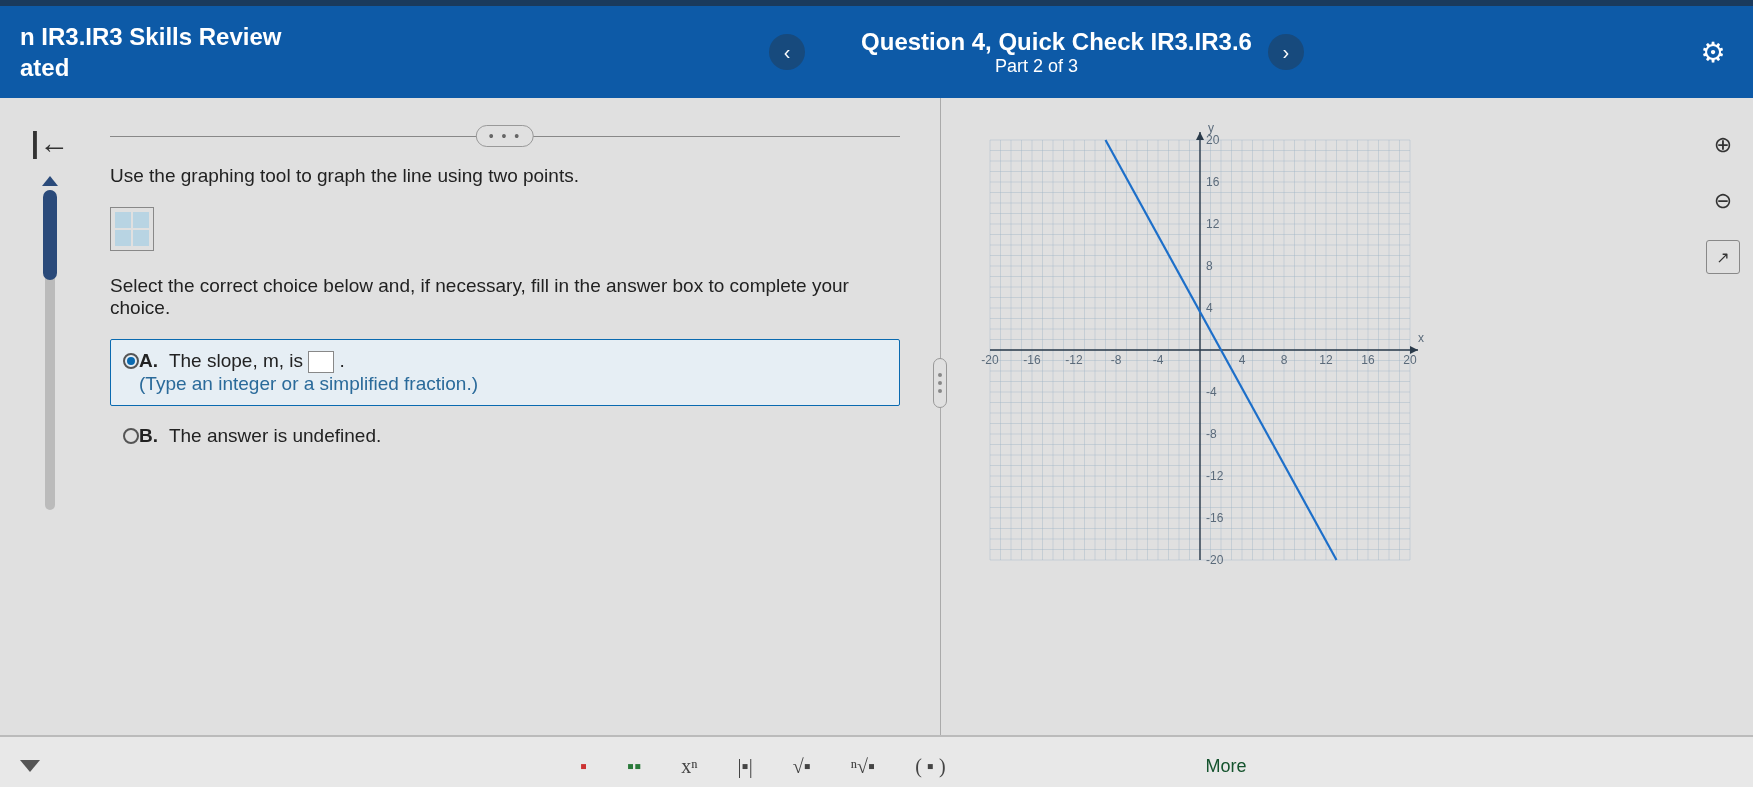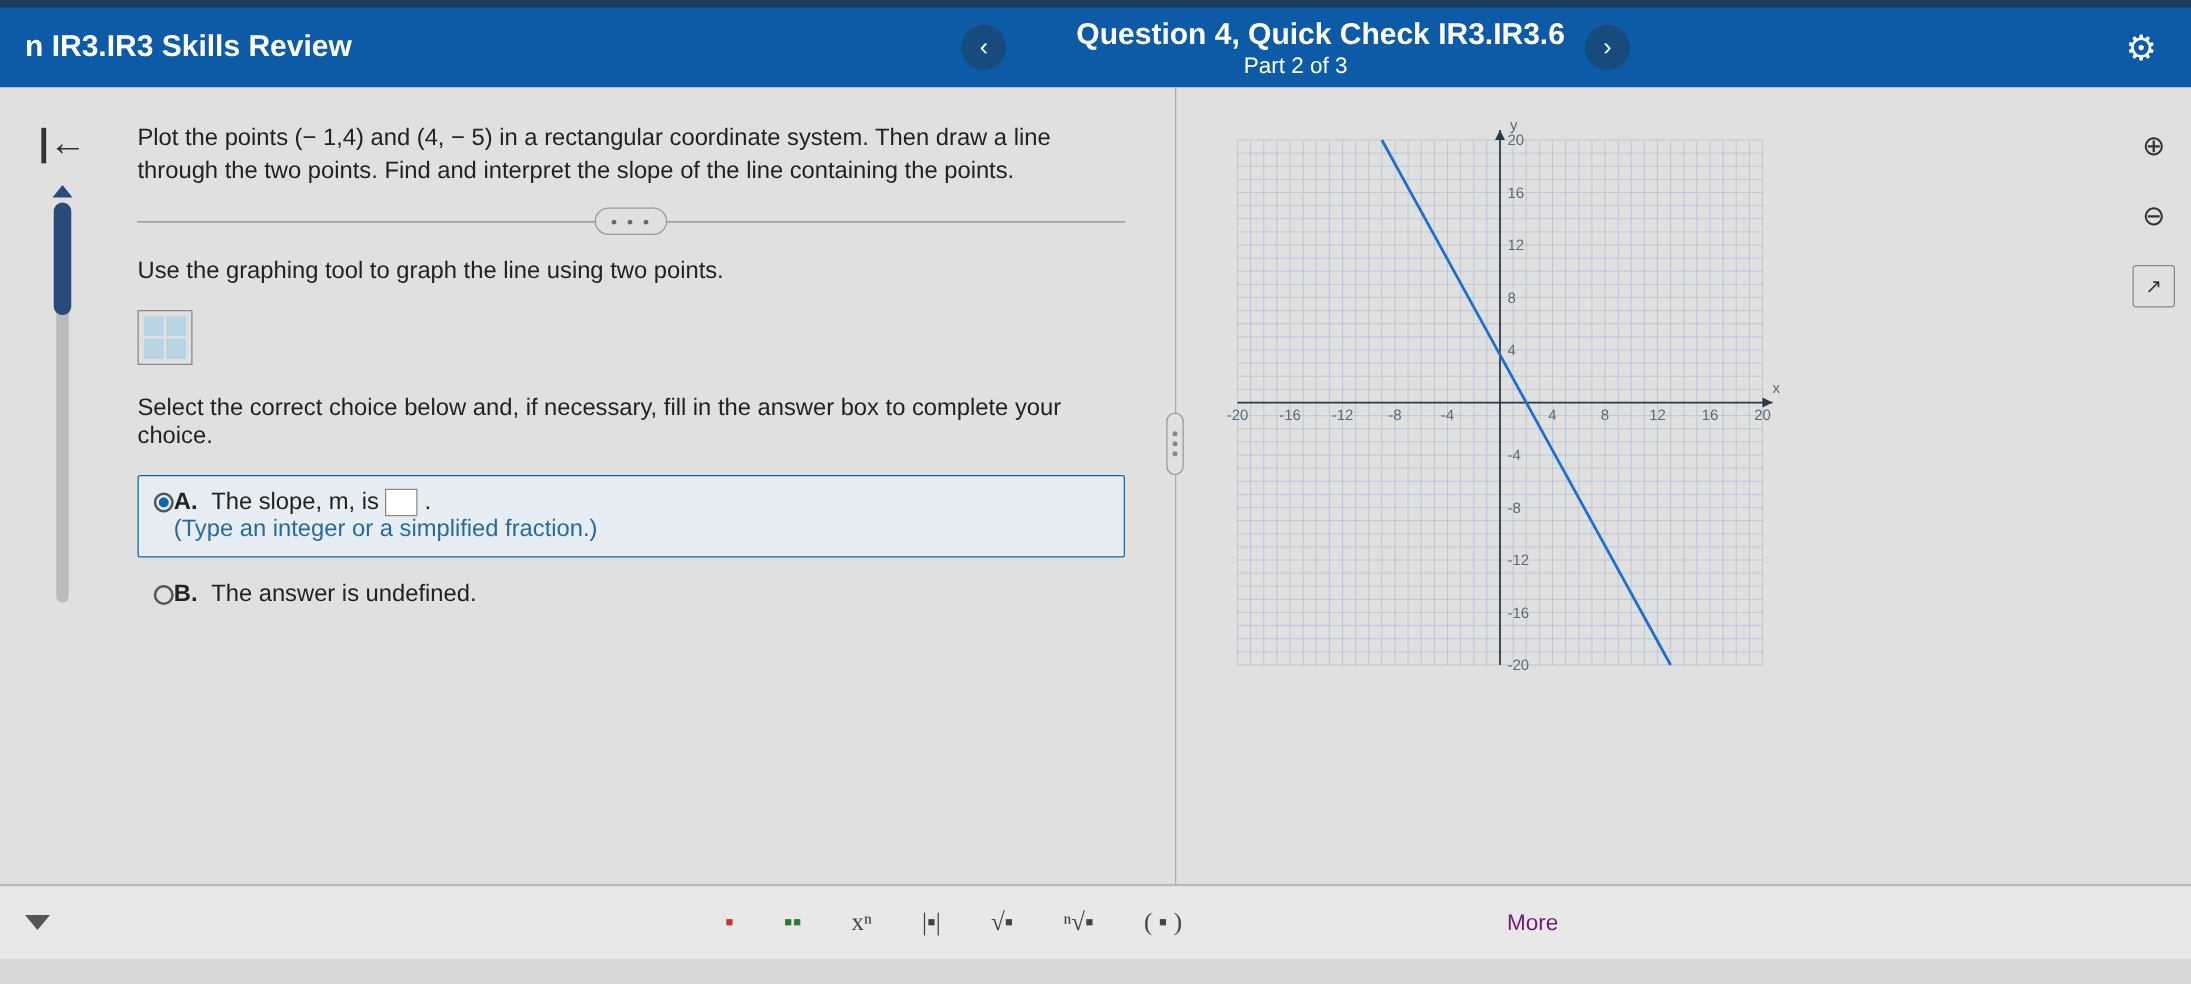--- a/index.html
+++ b/index.html
@@ -6,21 +6,21 @@
   body {
     font-family: Arial, Helvetica, sans-serif;
     background: #d8d8d8;
     width: 1753px;
     height: 787px;
     overflow: hidden;
   }
   .top-bar {
     background: #0d5aa7;
     color: #fff;
-    height: 70px;
+    height: 98px;
     display: flex;
     align-items: center;
     padding: 0 20px;
     border-top: 6px solid #1a3a5c;
   }
   .top-left {
     flex: 0 0 360px;
     font-weight: bold;
     font-size: 24px;
     line-height: 1.3;
@@ -200,29 +200,30 @@
   }
   .down-tri {
     width:0;height:0;border-left:10px solid transparent;border-right:10px solid transparent;border-top:12px solid #555;
     cursor:pointer;
   }
   .math-tools {
     margin-left: 540px;
     display:flex; gap: 40px; font-size: 20px; color:#444; align-items: center;
   }
   .math-tools span { cursor:pointer; font-family: 'Times New Roman', serif; }
-  .more-link { margin-left: 260px; color:#701a75; cursor:pointer; font-size:18px; }
+  .more-link { margin-left: 260px; color:#14532d; cursor:pointer; font-size:18px; }
   .axis-label { font-size: 12px; fill:#5a6a7a; font-family: Arial; }
 </style>
 </head>
 <body>
 
 <div class="top-bar">
   <div class="top-left">
     <div>n IR3.IR3 Skills Review</div>
+    <div>ated</div>
   </div>
   <div class="top-center">
     <div class="nav-btn">‹</div>
     <div class="q-title-block">
       <div class="q-title">Question 4, Quick Check IR3.IR3.6</div>
       <div class="q-part">Part 2 of 3</div>
     </div>
     <div class="nav-btn">›</div>
   </div>
   <div class="gear-btn">
@@ -233,21 +234,20 @@
 <div class="main">
   <div class="left-col">
     <div class="collapse-btn">|←</div>
     <div class="scroll-track">
       <div class="scroll-up-arrow"></div>
       <div class="scroll-thumb"></div>
     </div>
   </div>
 
   <div class="content-col">
-    <div class="prompt-text">Plot the points (− 1,4) and (4, − 5) in a rectangular coordinate system. Then draw a line through the two points. Find and interpret the slope of the line containing the points.</div>
     <div class="hr-with-pill">
       <div class="hr-pill">• • •</div>
     </div>
     <div class="instruction">Use the graphing tool to graph the line using two points.</div>
     <div class="graph-tool">
       <div></div>
         <div></div>
         <div></div>
         <div></div>
     </div>

